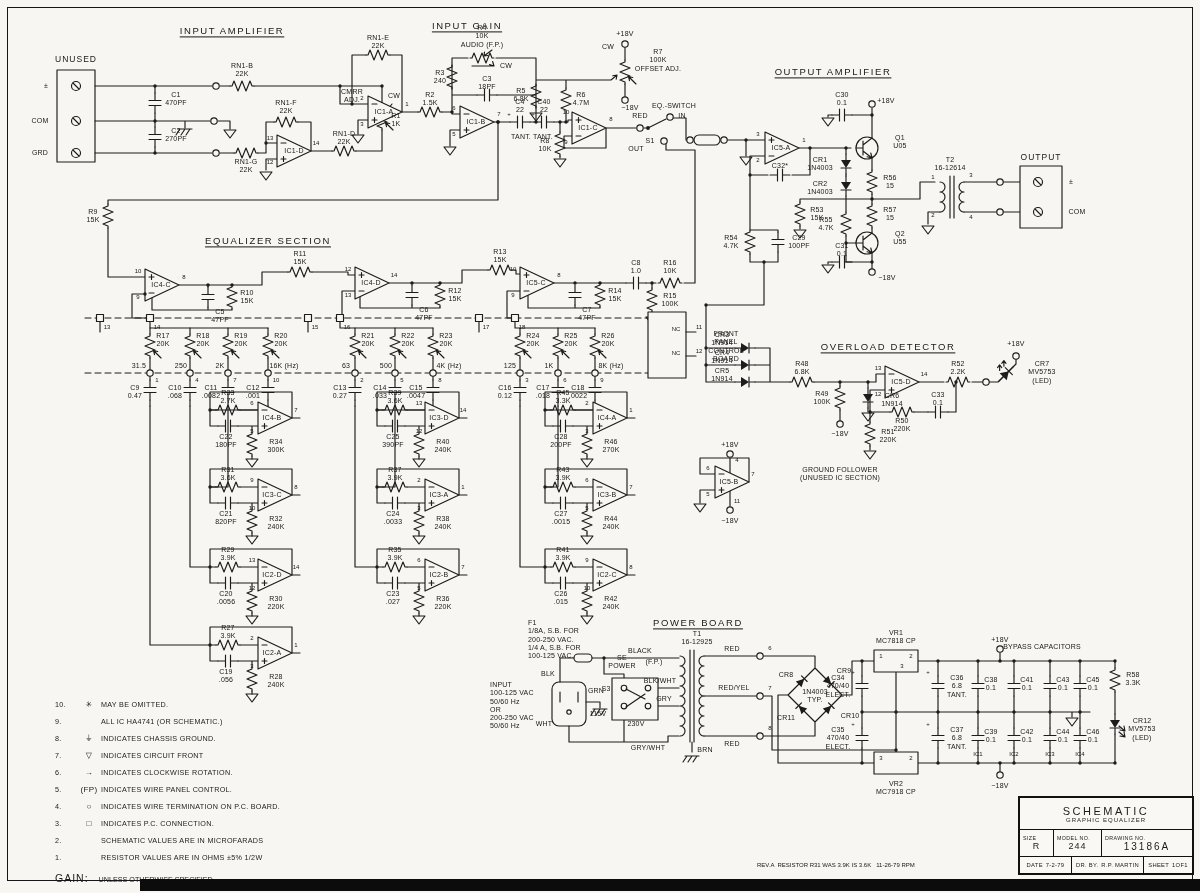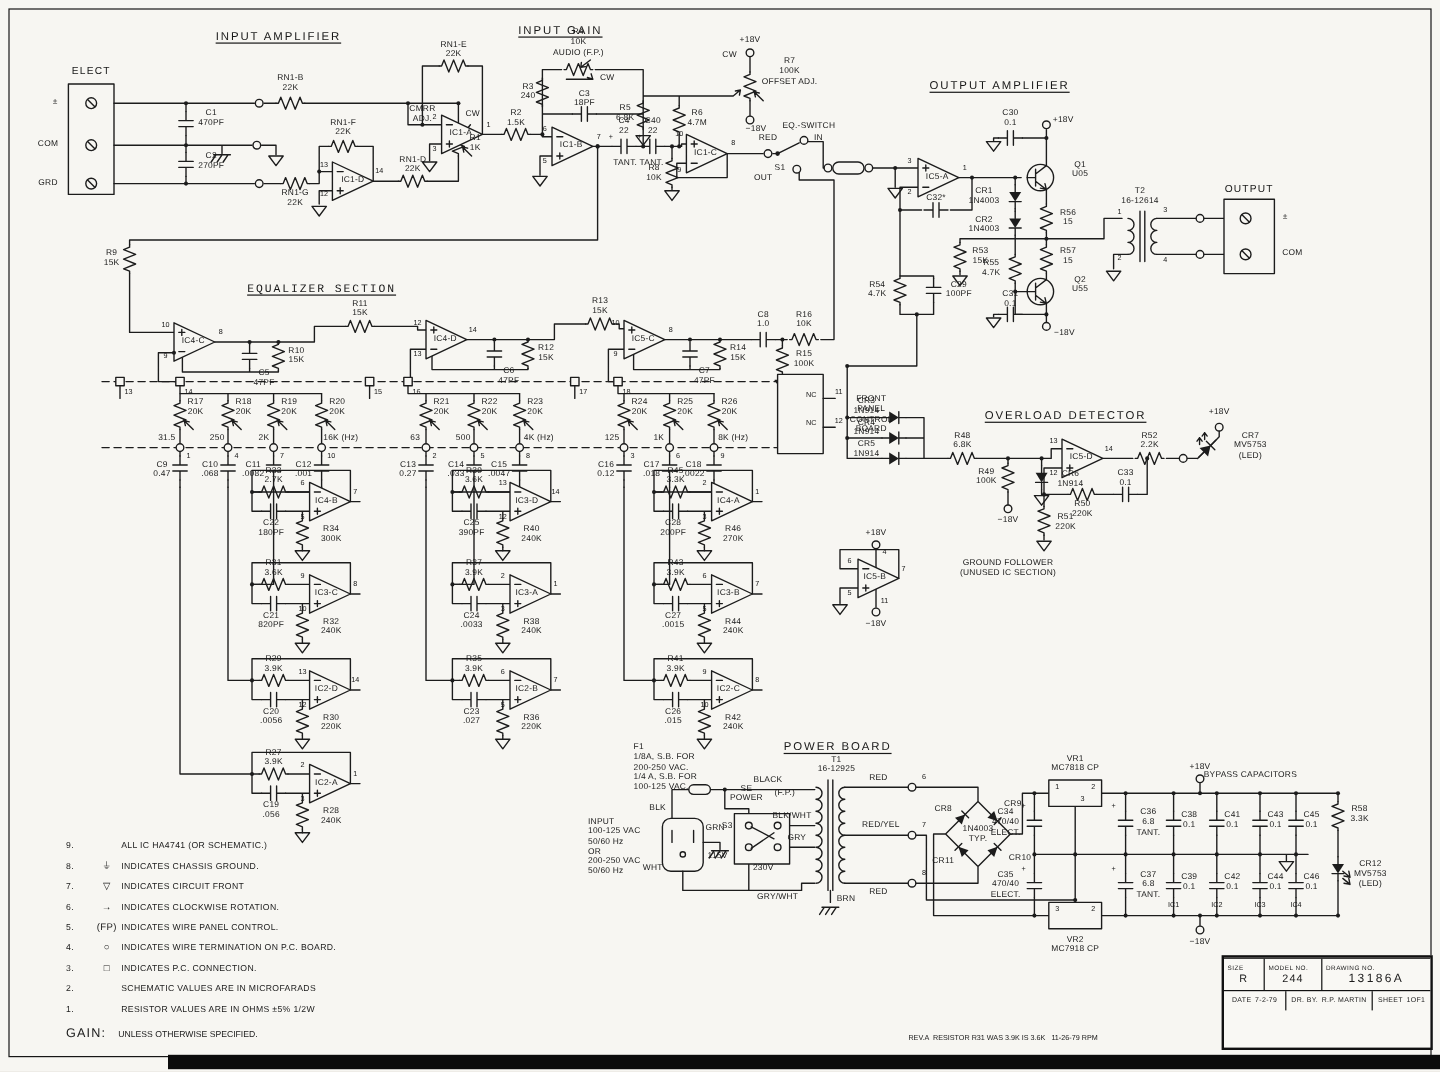--- a/index.html
+++ b/index.html
@@ -500,24 +500,24 @@
         <circle class="f" cx="1000" cy="763" r="1.7"></circle>
       <circle class="f" cx="1115" cy="661" r="1.7"></circle>
         <circle class="f" cx="1115" cy="763" r="1.7"></circle>
     </g>
   </svg>
 
   <div style="position:absolute;left:0;top:0;width:1092px;height:893px;">
       <div class="lbl t" style="left: 232px; top: 31px;">INPUT AMPLIFIER</div>
       <div class="lbl t" style="left: 467px; top: 26px;">INPUT GAIN</div>
       <div class="lbl t" style="left: 833px; top: 72px;">OUTPUT AMPLIFIER</div>
-      <div class="lbl t" style="left: 268px; top: 241px; font-family: Liberation Mono, monospace;">EQUALIZER SECTION</div>
+      <div class="lbl t" style="left: 268px; top: 241px;">EQUALIZER SECTION</div>
       <div class="lbl t" style="left: 888px; top: 347px;">OVERLOAD DETECTOR</div>
       <div class="lbl t" style="left: 698px; top: 623px;">POWER BOARD</div>
-      <div class="lbl h" style="left: 76px; top: 59px;">ELECT</div>
+      <div class="lbl h" style="left: 76px; top: 59px;">UNUSED</div>
       <div class="lbl h" style="left: 1041px; top: 157px;">OUTPUT</div>
       <div class="lbl" style="left: 46px; top: 86px;">±</div>
       <div class="lbl" style="left: 40px; top: 121px;">COM</div>
       <div class="lbl" style="left: 40px; top: 153px;">GRD</div>
       <div class="lbl" style="left: 242px; top: 70px;">RN1-B
 22K</div>
       <div class="lbl" style="left: 176px; top: 99px;">C1
 470PF</div>
       <div class="lbl" style="left: 176px; top: 135px;">C2
 270PF</div>
@@ -963,20 +963,25 @@
       <div class="lbl" style="left: 1142px; top: 729px;">CR12
 MV5753
 (LED)</div>
       <div class="lbl" style="left: 1042px; top: 647px;">BYPASS CAPACITORS</div>
       <div class="lbl l p" style="left: 757px; top: 866px;">REV.A  RESISTOR R31 WAS 3.9K IS 3.6K   11-26-79 RPM</div>
     </div>
 
   <div class="notes">
     <div>
         <div class="nrow">
+          <span class="nnum">10.</span>
+          <span class="nsym">✳</span>
+          <span class="ntxt">MAY BE OMITTED.</span>
+        </div>
+        <div class="nrow">
           <span class="nnum">9.</span>
           <span class="nsym"></span>
           <span class="ntxt">ALL IC HA4741 (OR SCHEMATIC.)</span>
         </div>
         <div class="nrow">
           <span class="nnum">8.</span>
           <span class="nsym">⏚</span>
           <span class="ntxt">INDICATES CHASSIS GROUND.</span>
         </div>
         <div class="nrow">
@@ -1015,20 +1020,24 @@
           <span class="ntxt">RESISTOR VALUES ARE IN OHMS ±5% 1/2W</span>
         </div>
       </div>
     <div class="nfoot">
       <span class="nl">GAIN:</span>
       <span class="nt">UNLESS OTHERWISE SPECIFIED.</span>
     </div>
   </div>
 
   <div class="tb">
+    <div class="tb-top">
+      <div class="tb-title">SCHEMATIC</div>
+      <div class="tb-sub">GRAPHIC EQUALIZER</div>
+    </div>
     <div class="tb-mid">
       <div class="tbc" style="width:34px;">
         <span class="cl">SIZE</span>
         <span class="cv">R</span>
       </div>
       <div class="tbc" style="width:48px;">
         <span class="cl">MODEL NO.</span>
         <span class="cv">244</span>
       </div>
       <div class="tbc" style="flex:1;">

